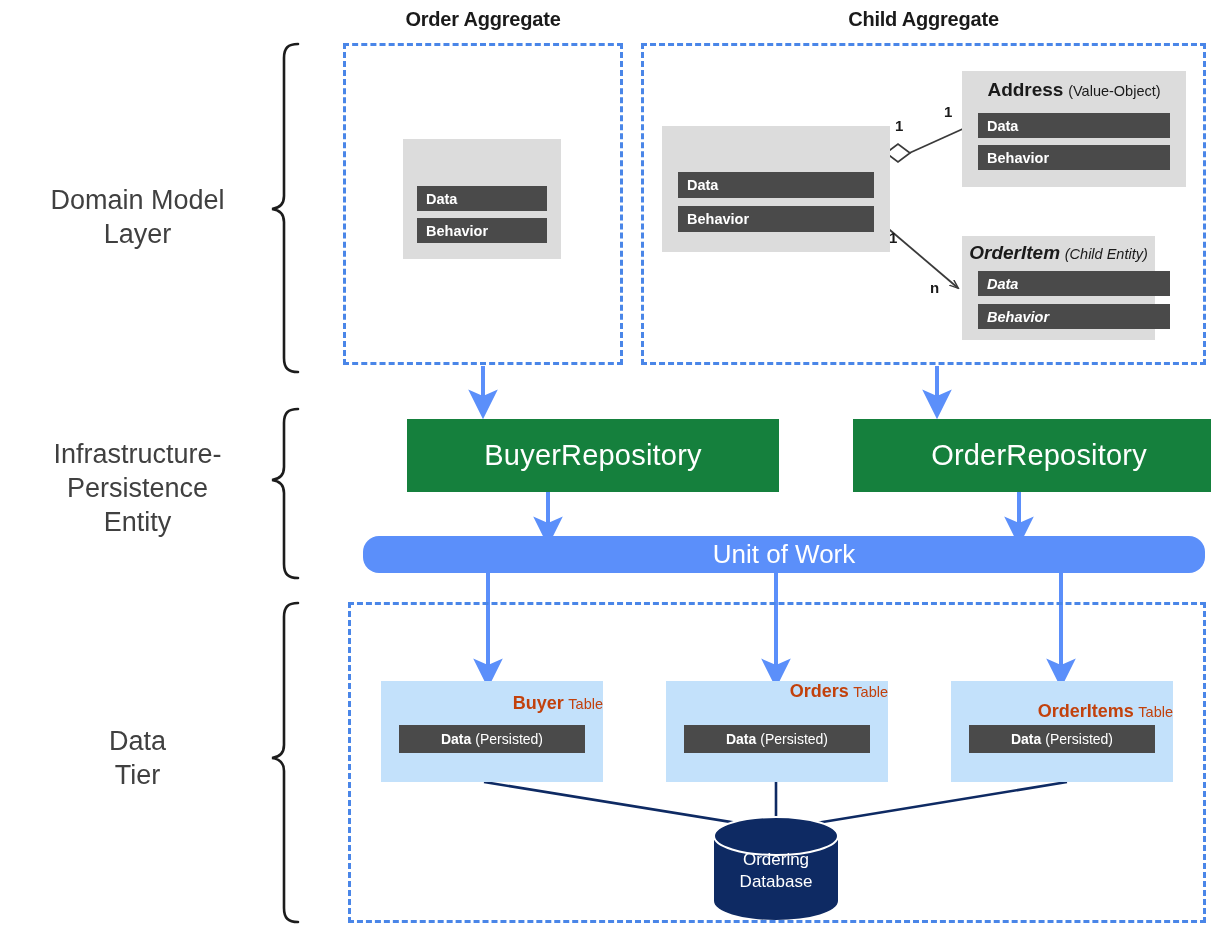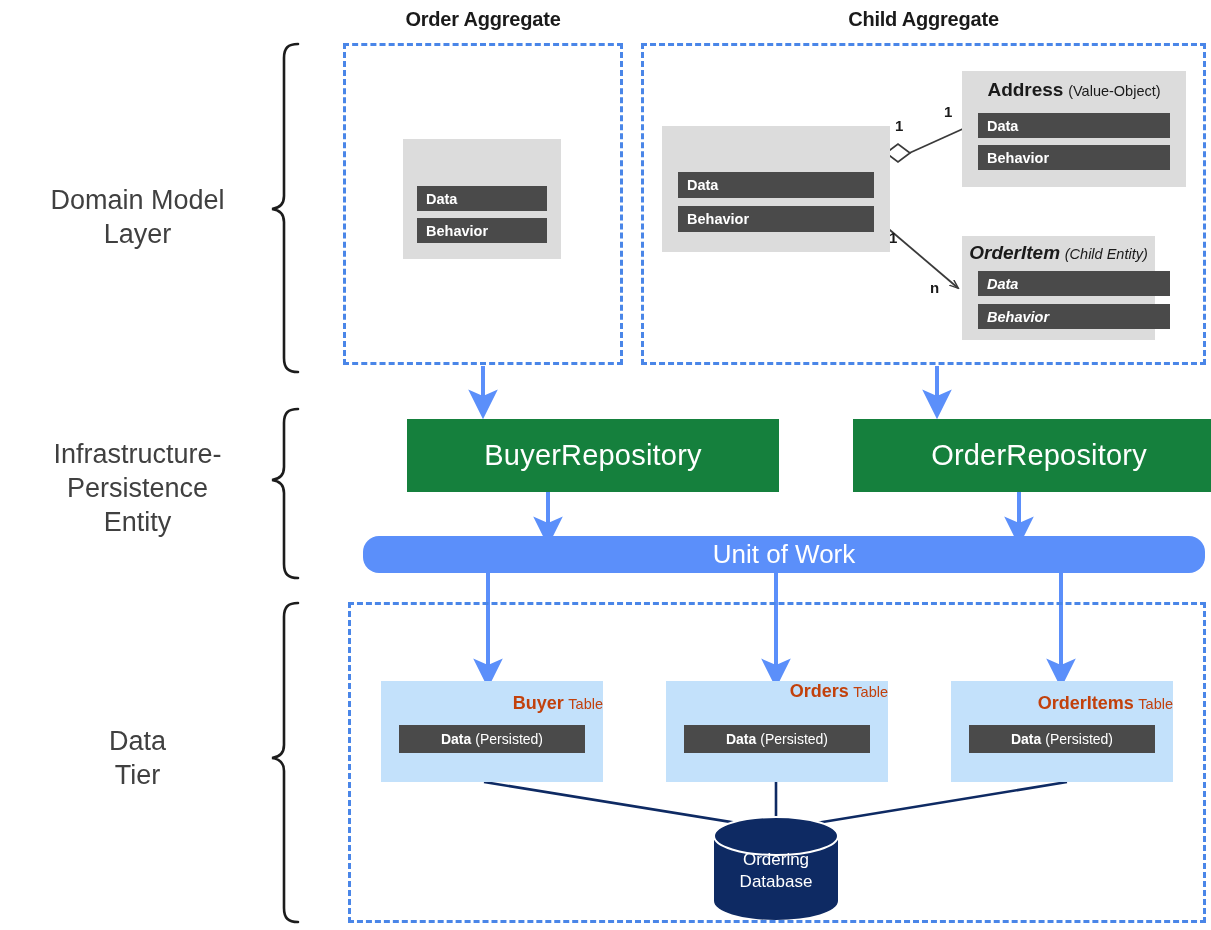--- a/index.html
+++ b/index.html
@@ -290,21 +290,21 @@
     <div class="tablecard-title" style="">
       <span class="nm">Orders</span><span> </span><span class="sub">Table</span>
     </div>
     <div class="tslot" style="position:absolute; left:18px; top:44px; width:186px; height:28px;">
       <b>Data</b>
         <span>(Persisted)</span>
     </div>
   </div>
 
   <div class="tablecard" style="left:951px; top:681px; width:222px; height:101px;">
-    <div class="tablecard-title" style="padding-top:12px;">
+    <div class="tablecard-title" style="padding-top:20px;">
       <span class="nm">OrderItems</span><span> </span><span class="sub">Table</span>
     </div>
     <div class="tslot" style="position:absolute; left:18px; top:44px; width:186px; height:28px;">
       <b>Data</b>
         <span>(Persisted)</span>
     </div>
   </div>
 
   <div class="dbtext" style="left:706px; top:849px; width:140px;">Ordering
 Database</div>

